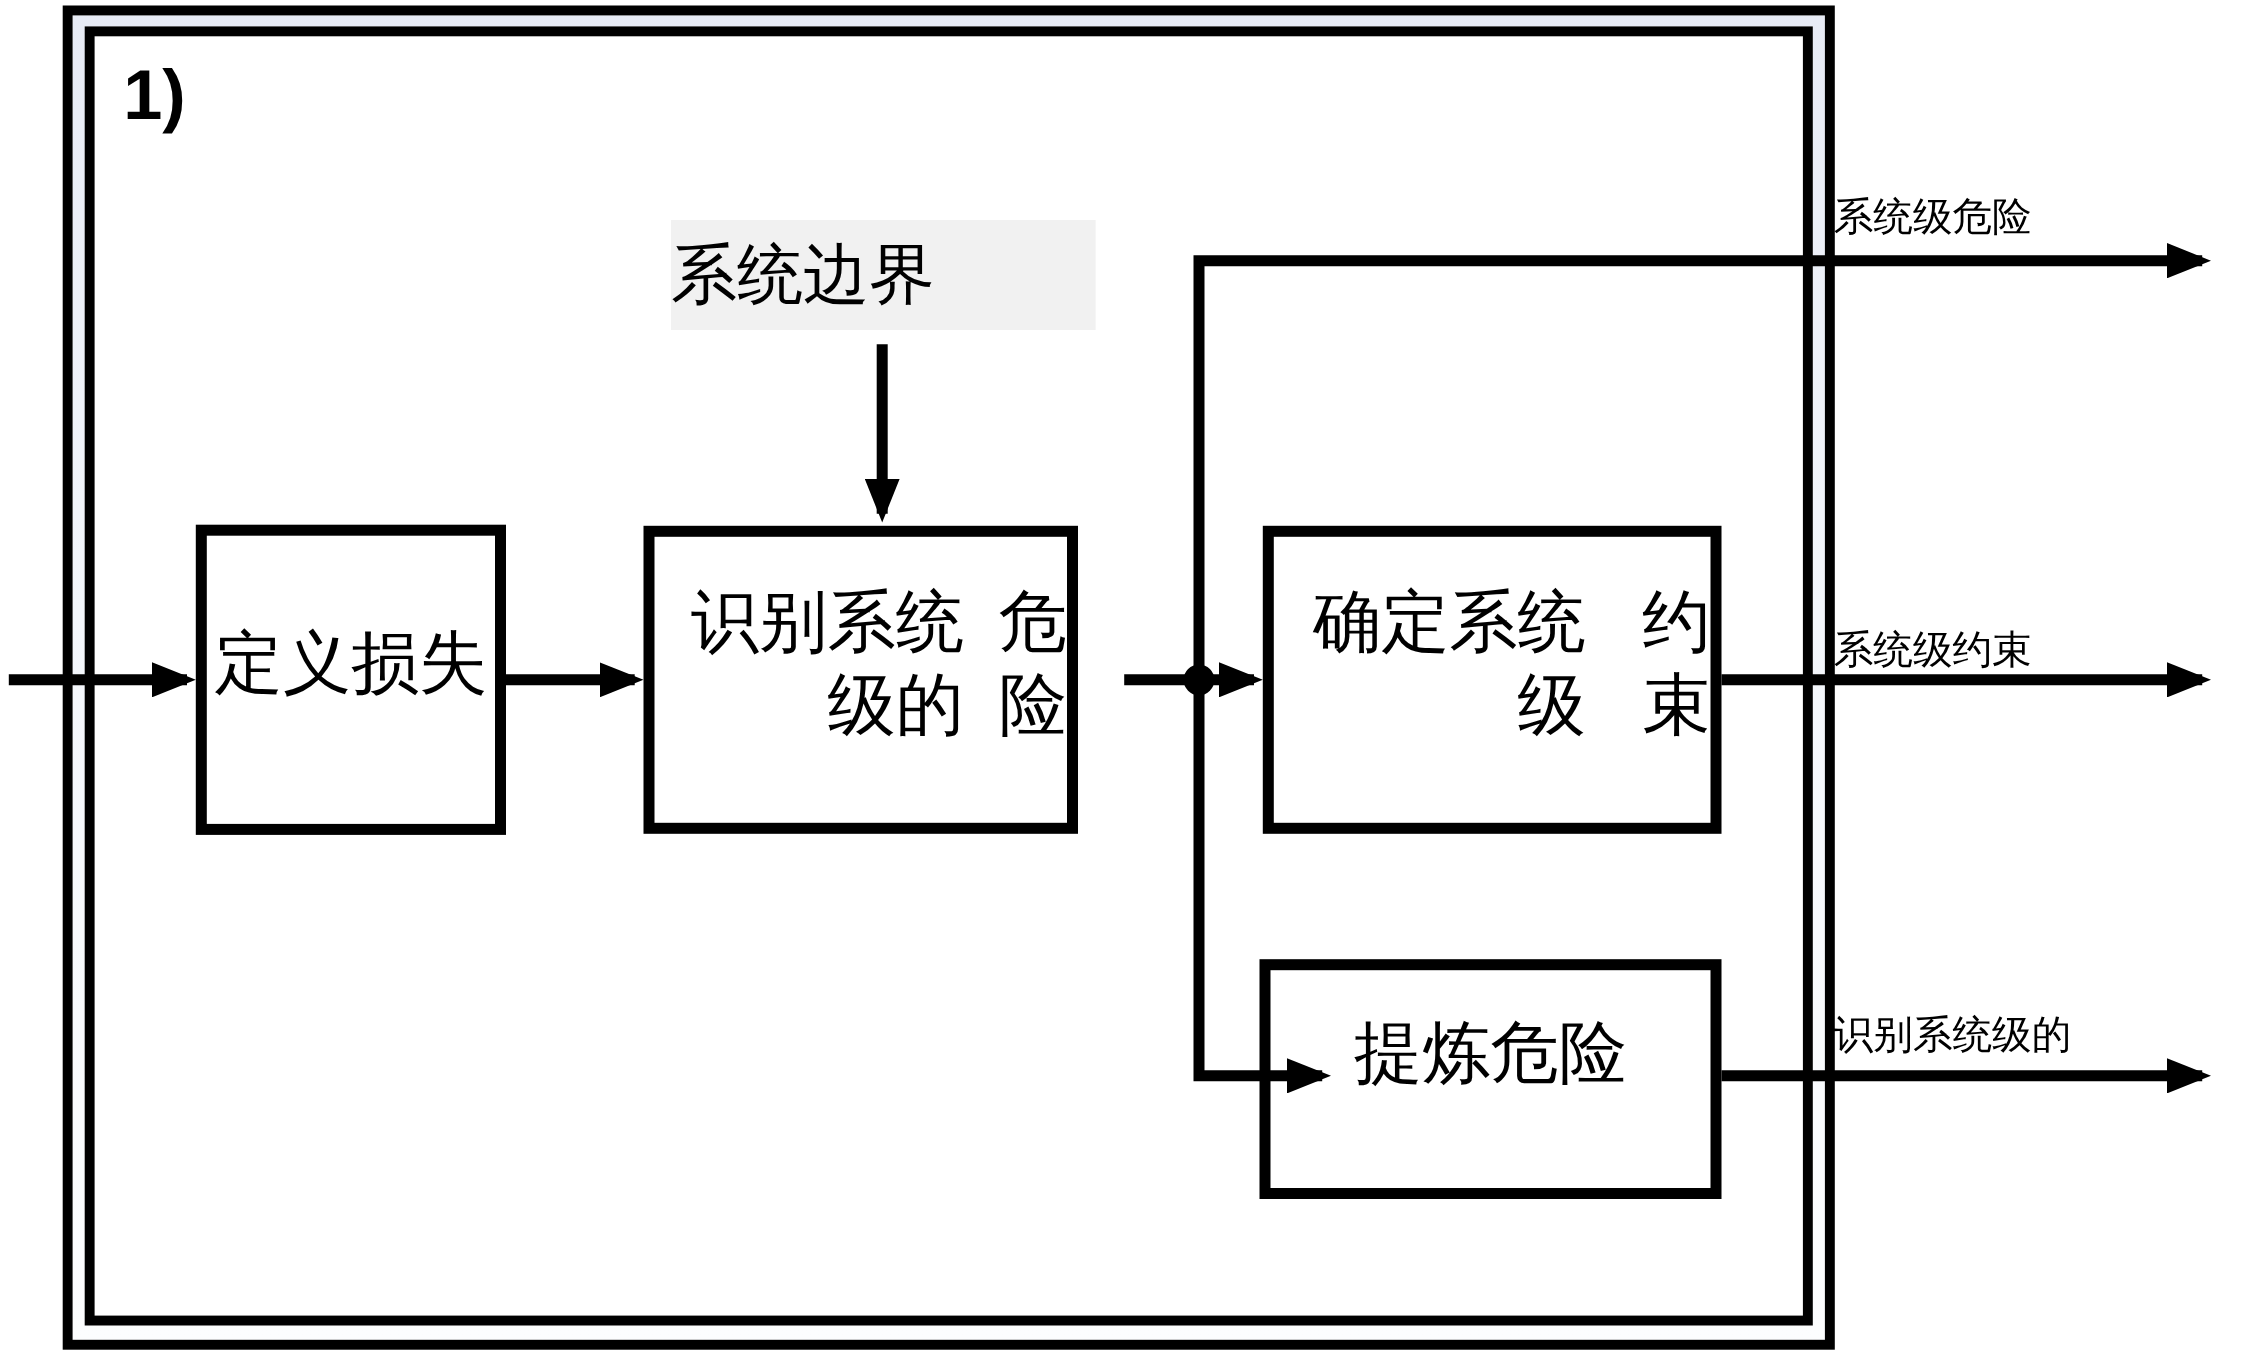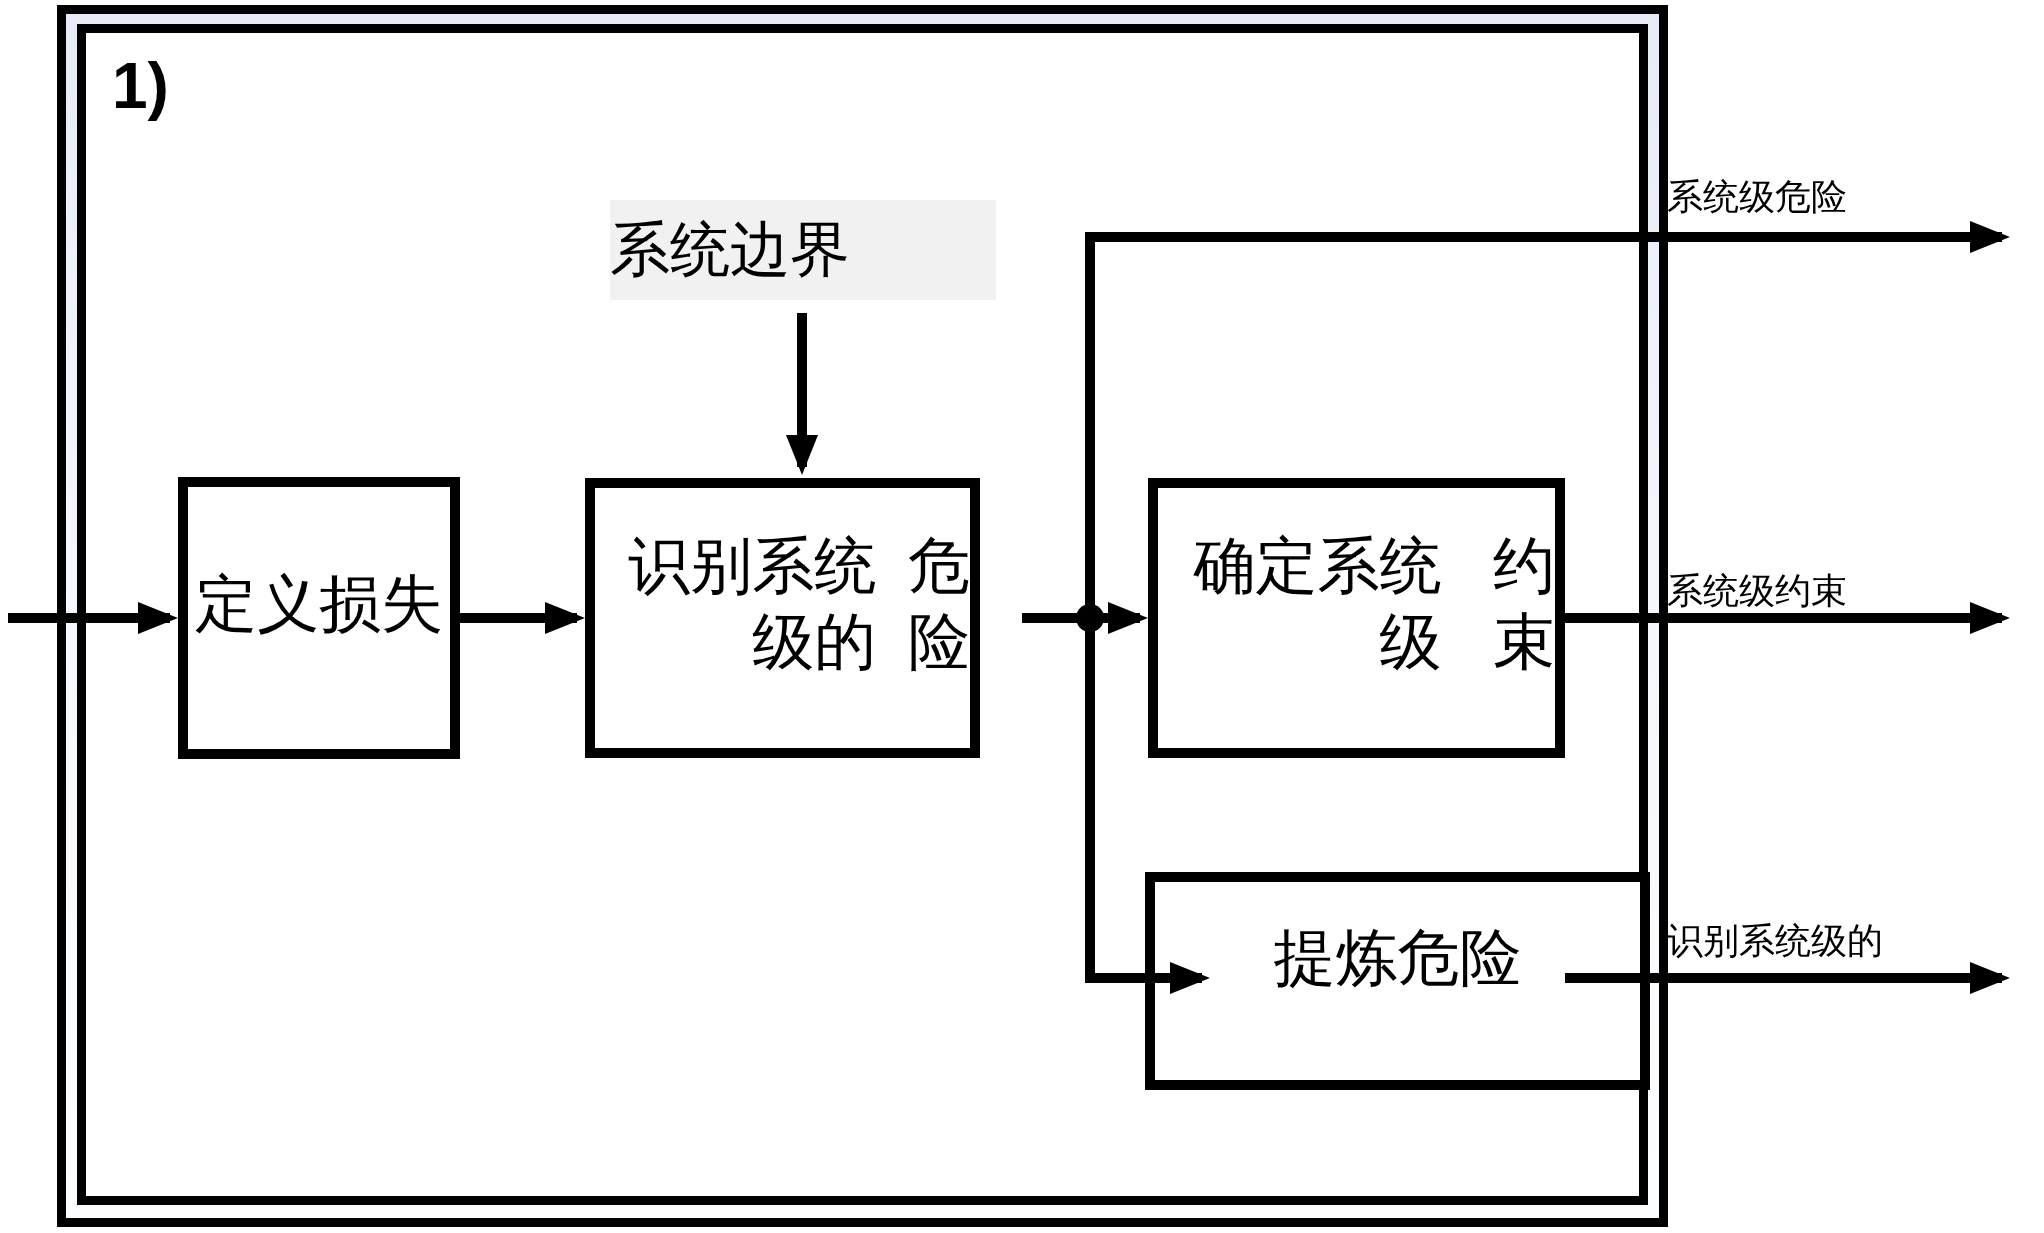--- a/index.html
+++ b/index.html
@@ -66,21 +66,21 @@
     justify-content: center;
     text-align: right;
     font-size: 62px;
     line-height: 1.22;
     padding-bottom: 28px;
   }
   .process-box .line:empty { display: none; }
   .box-define-losses        { left: 178px;  top: 477px; width: 282px; height: 282px; }
   .box-identify-hazards     { left: 585px;  top: 478px; width: 395px; height: 280px; }
   .box-determine-constraints{ left: 1148px; top: 478px; width: 417px; height: 280px; }
-  .box-refine-hazards       { left: 1145px; top: 872px; width: 505px; height: 218px; padding-bottom: 46px; }
+  .box-refine-hazards       { left: 1145px; top: 872px; width: 420px; height: 218px; padding-bottom: 46px; }
 
   .output-label {
     position: absolute;
     width: 300px;
     text-align: left;
     font-size: 36px;
     line-height: 1.15;
     white-space: nowrap;
   }
   .output-label-1 { left: 1667px; top: 176px; }

